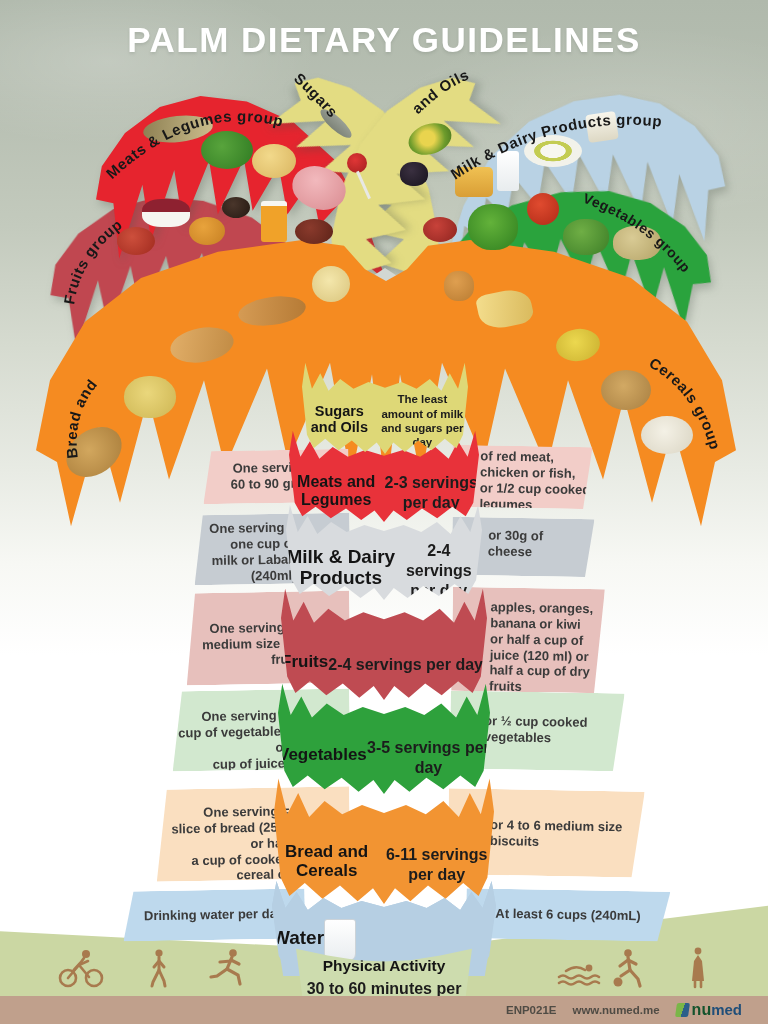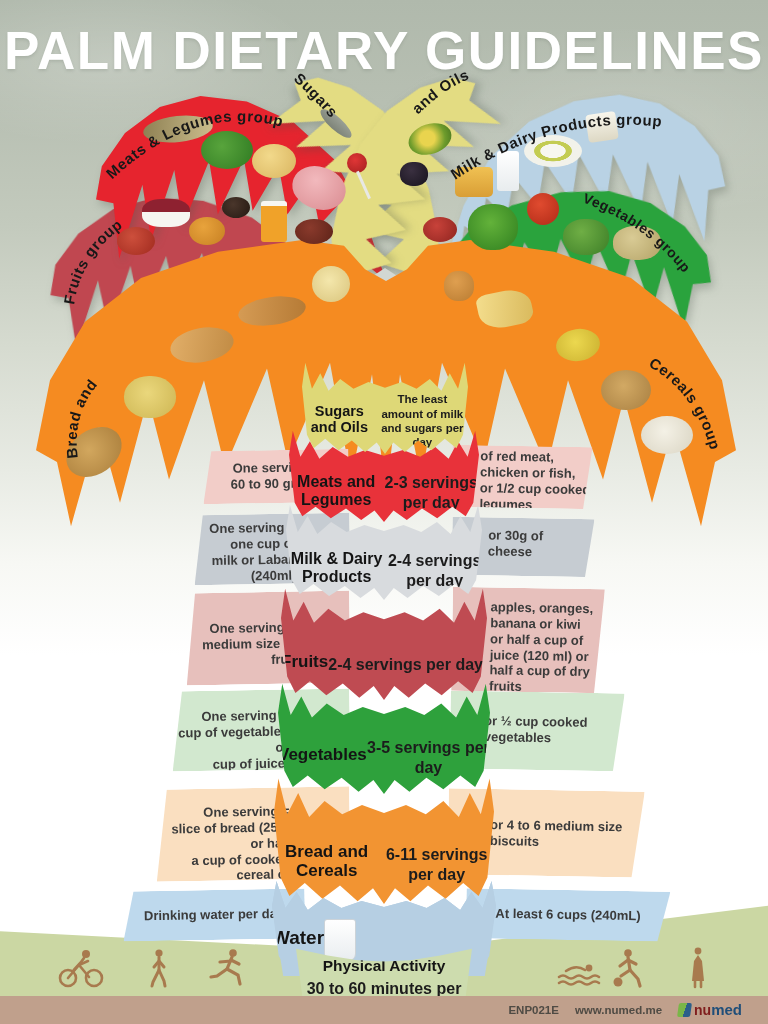--- a/index.html
+++ b/index.html
@@ -8,21 +8,21 @@
     font-family:"Liberation Sans", "DejaVu Sans", sans-serif;
     background:
       radial-gradient(ellipse 300px 120px at 14% 6%, rgba(255,255,255,.20), rgba(255,255,255,0) 70%),
       radial-gradient(ellipse 360px 140px at 82% 12%, rgba(255,255,255,.14), rgba(255,255,255,0) 70%),
       linear-gradient(180deg,#b0b9ac 0%,#b7bfb2 10%,#c3cabd 22%,#d6dbd0 34%,#e8ebe4 46%,#f7f8f4 55%,#ffffff 64%,#ffffff 100%);
   }
   .abs{position:absolute;}
   
   .title{
     left:0; right:0; top:20px; text-align:center; color:#fff;
-    font-size:53px; font-weight:800; letter-spacing:1.5px;
+    font-size:35px; font-weight:800; letter-spacing:1.5px;
     text-shadow:0 2px 3px rgba(90,100,90,.18);
   }
   
   .frond{position:absolute;}
   .swoosh{width:100%;height:100%;
     clip-path:polygon(100% 100%,92% 62%,82% 34%,68% 14%,52% 3%,36% 0%,22% 6%,10% 20%,2% 38%,0% 56%,6% 58%,8% 88%,16% 48%,19% 78%,27% 40%,30% 70%,39% 35%,42% 64%,51% 34%,54% 62%,63% 38%,66% 64%,74% 46%,77% 70%,84% 58%,87% 80%,92% 74%,94% 92%);
   }
   .flip{transform:scaleX(-1);}
   .arch{
     clip-path:polygon(0% 72%,2% 48%,7% 28%,15% 13%,26% 4%,38% 0%,44% 2%,47% 10%,50% 14%,53% 10%,56% 2%,62% 0%,74% 4%,85% 13%,93% 28%,98% 48%,100% 72%,97% 76%,95% 98%,91% 64%,88% 90%,84% 54%,81% 82%,76% 48%,73% 78%,67% 44%,64% 76%,58% 42%,55% 82%,52% 46%,50% 88%,48% 46%,45% 82%,42% 42%,36% 76%,33% 44%,27% 78%,24% 48%,19% 82%,16% 54%,12% 90%,9% 64%,5% 98%,3% 76%);
@@ -64,21 +64,21 @@
   .pa-title{font-weight:800; font-size:15.5px; color:#141414; margin-top:13px;}
   .pa-sub{font-weight:bold; font-size:16px; color:#1c1c1c; line-height:1.2; margin-top:4px;}
   .figure{position:absolute; z-index:14;}
   .footer{
     left:0; top:996px; width:768px; height:28px; background:#c0a08c; z-index:40;
     display:flex; align-items:center; justify-content:flex-end; gap:16px; padding-right:26px; box-sizing:border-box;
   }
   .footer .code, .footer .site{font-size:11.5px; font-weight:bold; color:#4f4b44;}
   .logo{display:flex; align-items:center; gap:3px;}
   .logo-ic{width:13px; height:14px; background:linear-gradient(100deg,#7ab648 52%,#2c5f8a 52%); transform:skewX(-8deg); border-radius:2px;}
-  .logo-nu{font-size:14px; font-weight:bold; color:#7f1d1d;}
+  .logo-nu{font-size:16px; font-weight:bold; color:#14532d;}
   .logo-med{font-size:15px; font-weight:bold; color:#1f4e79;}
   .glass{
     width:30px; height:40px; margin-top:3px; border-radius:3px 3px 7px 7px;
     background:linear-gradient(#ffffff,#e9edf0); border:1px solid #ccd3d8;
   }
 </style>
 </head>
 <body>
 
 <div id="poster">
@@ -267,21 +267,21 @@
     <div class="seg-title">Vegetables</div>
     <div class="seg-sub">3-5 servings per day</div>
   </div>
 
   <div class="seg" style="left:281px;top:583px;width:206px;height:117px;background:#bf4b52;z-index:50;padding-top:42px;box-sizing:border-box;">
     <div class="seg-title">Fruits</div>
     <div class="seg-sub">2-4 servings per day</div>
   </div>
 
   <div class="seg" style="left:286px;top:500px;width:196px;height:100px;background:#d8dbde;z-index:60;padding-top:36px;box-sizing:border-box;">
-    <div class="seg-title" style="font-size:16px;">Milk &amp; Dairy Products</div>
+    <div class="seg-title" style="font-size:19px;">Milk &amp; Dairy Products</div>
     <div class="seg-sub">2-4 servings per day</div>
   </div>
 
   <div class="seg" style="left:289px;top:426px;width:190px;height:96px;background:#e8323a;z-index:70;padding-top:33px;box-sizing:border-box;">
     <div class="seg-title" style="font-size:16px;">Meats and Legumes</div>
     <div class="seg-sub">2-3 servings per day</div>
   </div>
 
   <div class="seg" style="left:302px;top:358px;width:166px;height:96px;background:#ded877;z-index:80;padding-top:27px;box-sizing:border-box;">
     <div class="seg-title" style="font-size:14.5px;">Sugars and Oils</div>

